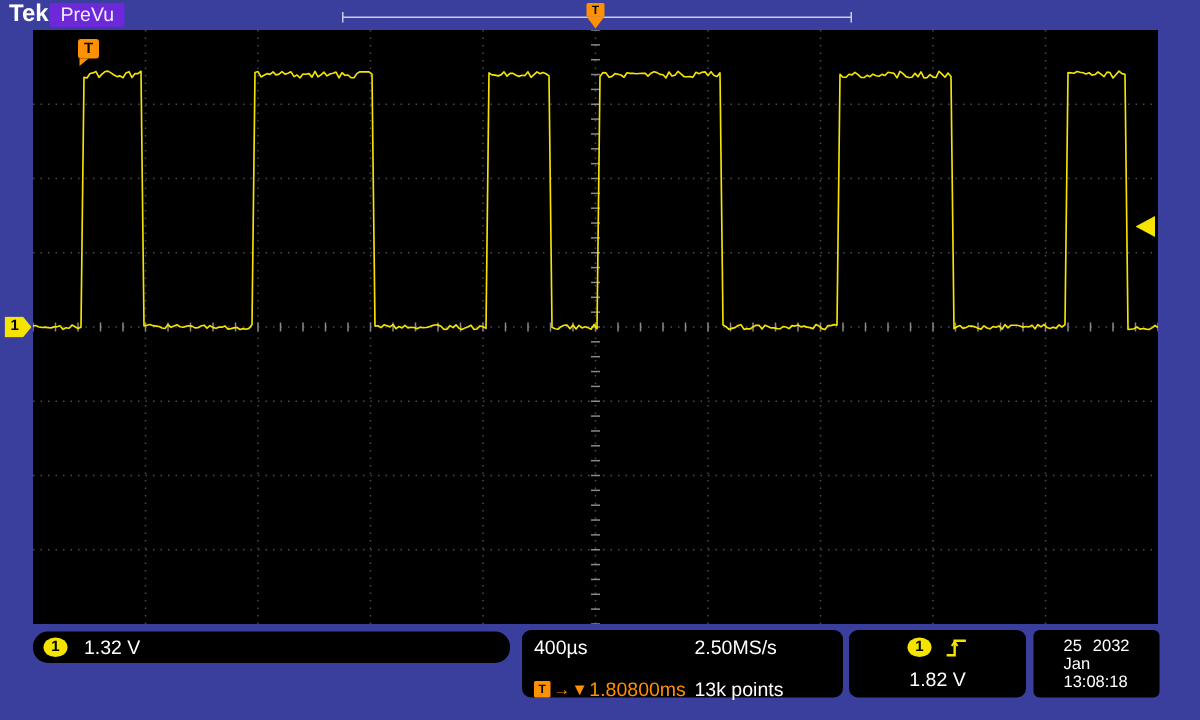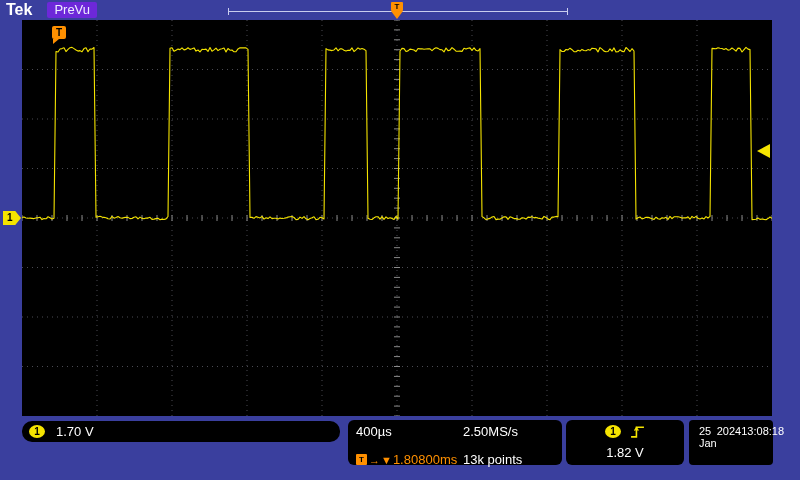--- a/index.html
+++ b/index.html
@@ -1,20 +1,20 @@
 <!DOCTYPE html>
 <html><head>
 <meta charset="utf-8">
 <style>
   *{margin:0;padding:0;box-sizing:border-box}
   html,body{width:800px;height:480px;overflow:hidden}
   body{font-family:"Liberation Sans",sans-serif;background:#3a3f9e}
   .scope{position:absolute;left:0;top:0;width:800px;height:480px;background:#3a3f9e}
 
-  .topbar{position:absolute;left:6px;top:1px;display:flex;align-items:center;gap:15px;height:18px}
+  .topbar{position:absolute;left:6px;top:1px;display:flex;align-items:center;gap:1px;height:18px}
   .brand{color:#fff;font-weight:bold;font-size:16px}
   .prevu{color:#eef;font-size:13px;background:#6d28d9;padding:0 7px;height:16px;line-height:16px;border-radius:2px}
 
   .record-bar{position:absolute;left:228px;top:7px;width:340px;height:9px}
   .record-bar .line{position:absolute;left:0;right:0;top:4px;height:1px;background:#c9cdee}
   .record-bar .tick{position:absolute;top:1px;width:1px;height:7px;background:#c9cdee}
   .record-bar .tick.l{left:0}
   .record-bar .tick.r{right:0}
 
   .trig-pos{position:absolute;left:390px;top:2px;width:14px;height:18px}
@@ -36,21 +36,21 @@
   .hbox{position:absolute;left:348px;top:420px;width:214px;height:45px;background:#000;border-radius:6px;color:#fff;font-size:13px;padding:4px 8px;display:grid;grid-template-columns:107px 1fr;align-content:space-between;row-gap:13px}
   .delay{color:#ff9000;display:flex;align-items:center;gap:1px}
   .dflag{display:inline-block;width:11px;height:11px;background:#ff9000;color:#000;font-size:8px;font-weight:bold;text-align:center;line-height:11px;border-radius:1px;margin-right:1px}
   .darr{color:#ff9000;font-size:11px}
 
   .tbox{position:absolute;left:566px;top:420px;width:118px;height:45px;background:#000;border-radius:6px;color:#fff;font-size:13px;display:flex;flex-direction:column;align-items:center;justify-content:space-between;padding:4px 0 5px 0}
   .tbox .row1{display:flex;align-items:center;gap:9px}
   .slope{width:15px;height:15px}
   .slope path{stroke:#f5e400;fill:none}
 
-  .dbox{position:absolute;left:689px;top:420px;width:84px;height:45px;background:#000;border-radius:4px;color:#fff;font-size:11px;padding:5px 10px;display:flex;flex-direction:row;justify-content:space-between}
+  .dbox{position:absolute;left:689px;top:420px;width:84px;height:45px;background:#000;border-radius:4px;color:#fff;font-size:11px;padding:5px 20px;display:flex;flex-direction:column;justify-content:space-between}
   .dbox .r1{display:flex;justify-content:space-between}
 </style>
 </head>
 <body>
 
 <div class="scope">
 
   <div class="topbar">
     <span class="brand">Tek</span>
     <span class="prevu">PreVu</span>
@@ -180,21 +180,21 @@
         <polyline points="0,197.2 2,197.1 4,198.0 6,198.3 8,198.1 10,198.4 12,198.6 14,197.9 16,197.8 18,197.2 20,199.6 22,198.5 24,198.8 26,196.7 28,197.8 30,199.0 32,198.2 34,31.5 36,32.0 38,29.0 40,28.6 42,27.7 44,31.6 46,29.4 48,27.7 50,27.4 52,28.6 54,30.0 56,31.1 58,30.6 60,31.8 62,28.6 64,27.8 66,31.7 68,29.0 70,29.1 72,27.5 74,197.3 76,196.8 78,196.3 80,197.1 82,197.4 84,197.7 86,198.7 88,199.0 90,196.4 92,198.2 94,197.4 96,196.5 98,197.8 100,198.2 102,197.6 104,197.2 106,197.4 108,198.6 110,198.5 112,197.3 114,196.8 116,198.8 118,197.1 120,198.4 122,198.8 124,198.1 126,198.1 128,197.3 130,199.4 132,199.1 134,198.6 136,198.3 138,199.7 140,199.1 142,199.5 144,198.9 146,196.5 148,28.3 150,27.7 152,31.3 154,30.2 156,29.1 158,29.6 160,27.9 162,29.9 164,29.4 166,27.8 168,29.4 170,28.8 172,27.9 174,31.1 176,30.0 178,31.9 180,29.4 182,29.5 184,29.1 186,31.4 188,27.6 190,31.2 192,29.9 194,28.1 196,30.6 198,29.3 200,28.8 202,28.1 204,31.9 206,28.5 208,30.2 210,30.0 212,31.8 214,31.8 216,28.9 218,27.8 220,27.9 222,27.8 224,27.9 226,29.4 228,197.4 230,197.2 232,198.4 234,196.6 236,197.2 238,197.9 240,196.4 242,199.1 244,197.7 246,198.6 248,196.9 250,198.6 252,198.2 254,198.3 256,199.1 258,198.1 260,198.5 262,198.3 264,197.9 266,197.1 268,196.7 270,196.6 272,197.5 274,199.6 276,199.4 278,197.1 280,198.4 282,196.6 284,198.8 286,199.7 288,198.6 290,197.8 292,196.8 294,199.6 296,199.3 298,197.3 300,197.8 302,198.9 304,28.6 306,29.9 308,30.1 310,30.6 312,29.9 314,27.9 316,30.8 318,28.9 320,28.9 322,30.2 324,30.9 326,30.2 328,30.4 330,27.9 332,31.6 334,29.8 336,27.9 338,29.2 340,28.4 342,29.2 344,30.6 346,198.2 348,199.2 350,199.5 352,197.8 354,196.8 356,196.7 358,199.1 360,196.6 362,199.4 364,196.9 366,198.6 368,197.8 370,198.4 372,199.5 374,196.4 376,199.2 378,31.0 380,28.4 382,28.6 384,31.5 386,30.9 388,29.1 390,29.5 392,30.0 394,31.5 396,28.5 398,28.9 400,28.8 402,29.2 404,29.0 406,28.9 408,28.8 410,30.7 412,28.8 414,27.8 416,28.4 418,29.6 420,29.8 422,31.9 424,28.0 426,30.7 428,30.1 430,27.6 432,29.2 434,31.1 436,31.2 438,31.1 440,31.4 442,28.2 444,29.1 446,28.2 448,27.9 450,30.3 452,27.8 454,30.3 456,31.0 458,28.6 460,196.6 462,197.8 464,199.6 466,198.9 468,198.4 470,197.0 472,196.5 474,199.6 476,199.1 478,199.3 480,197.9 482,196.8 484,196.9 486,199.4 488,196.8 490,197.6 492,198.6 494,198.6 496,199.1 498,199.2 500,197.7 502,198.0 504,199.1 506,197.1 508,197.4 510,196.6 512,197.9 514,197.4 516,198.1 518,198.4 520,199.1 522,196.4 524,197.4 526,199.1 528,199.7 530,197.0 532,197.1 534,196.4 536,196.8 538,29.6 540,31.5 542,31.5 544,29.5 546,29.9 548,28.2 550,29.7 552,31.6 554,31.7 556,30.2 558,31.1 560,29.4 562,30.5 564,30.8 566,29.6 568,30.3 570,28.2 572,28.5 574,28.9 576,31.9 578,27.6 580,29.1 582,31.1 584,31.7 586,31.5 588,28.9 590,31.2 592,27.9 594,31.9 596,31.8 598,29.8 600,31.4 602,31.7 604,27.5 606,29.4 608,31.5 610,28.7 612,31.0 614,199.1 616,197.8 618,197.0 620,198.9 622,198.3 624,197.3 626,197.4 628,197.9 630,198.8 632,199.4 634,197.2 636,198.7 638,199.2 640,197.7 642,198.2 644,197.3 646,199.5 648,196.4 650,198.6 652,196.8 654,196.8 656,196.8 658,197.3 660,198.1 662,197.7 664,197.9 666,196.8 668,199.2 670,196.4 672,197.9 674,196.4 676,198.3 678,199.0 680,198.1 682,198.9 684,196.6 686,198.0 688,196.4 690,28.4 692,28.6 694,28.8 696,27.7 698,28.2 700,28.5 702,29.4 704,28.5 706,30.1 708,29.7 710,28.0 712,29.4 714,31.1 716,28.1 718,28.4 720,32.0 722,29.7 724,27.4 726,29.1 728,29.6 730,199.6 732,199.5 734,199.2 736,198.0 738,199.4 740,199.0 742,199.4 744,199.7 746,198.6 748,197.0 750,198.4" fill="none" stroke="#f5e400" stroke-width="1.1" stroke-linejoin="round"></polyline>
       </svg>
     <div class="tflag">T</div>
   </div>
 
   <div class="ch1-marker">1</div>
   <div class="trig-level"></div>
 
   <div class="pill">
     <span class="badge">1</span>
-    <span>1.70 V</span>
+    <span>1.32 V</span>
   </div>
 
   <div class="hbox">
     <span>400µs</span>
     <span>2.50MS/s</span>
     <span class="delay">
       <span class="dflag">T</span>
       <span class="darr">→</span>
       <span class="darr">▼</span>
       <span>1.80800ms</span>
@@ -209,18 +209,18 @@
         <path d="M1 12 H6 V3 H13" stroke-width="1.5"></path>
         <path d="M4.2 6.2 L6 3.4 L7.8 6.2" stroke-width="1.2"></path>
       </svg>
     </span>
     <span>1.82 V</span>
   </div>
 
   <div class="dbox">
     <span class="r1">
       <span>25 Jan</span>
-      <span>2024</span>
+      <span>2032</span>
     </span>
     <span>13:08:18</span>
   </div>
 
 </div>
 
 </body></html>

